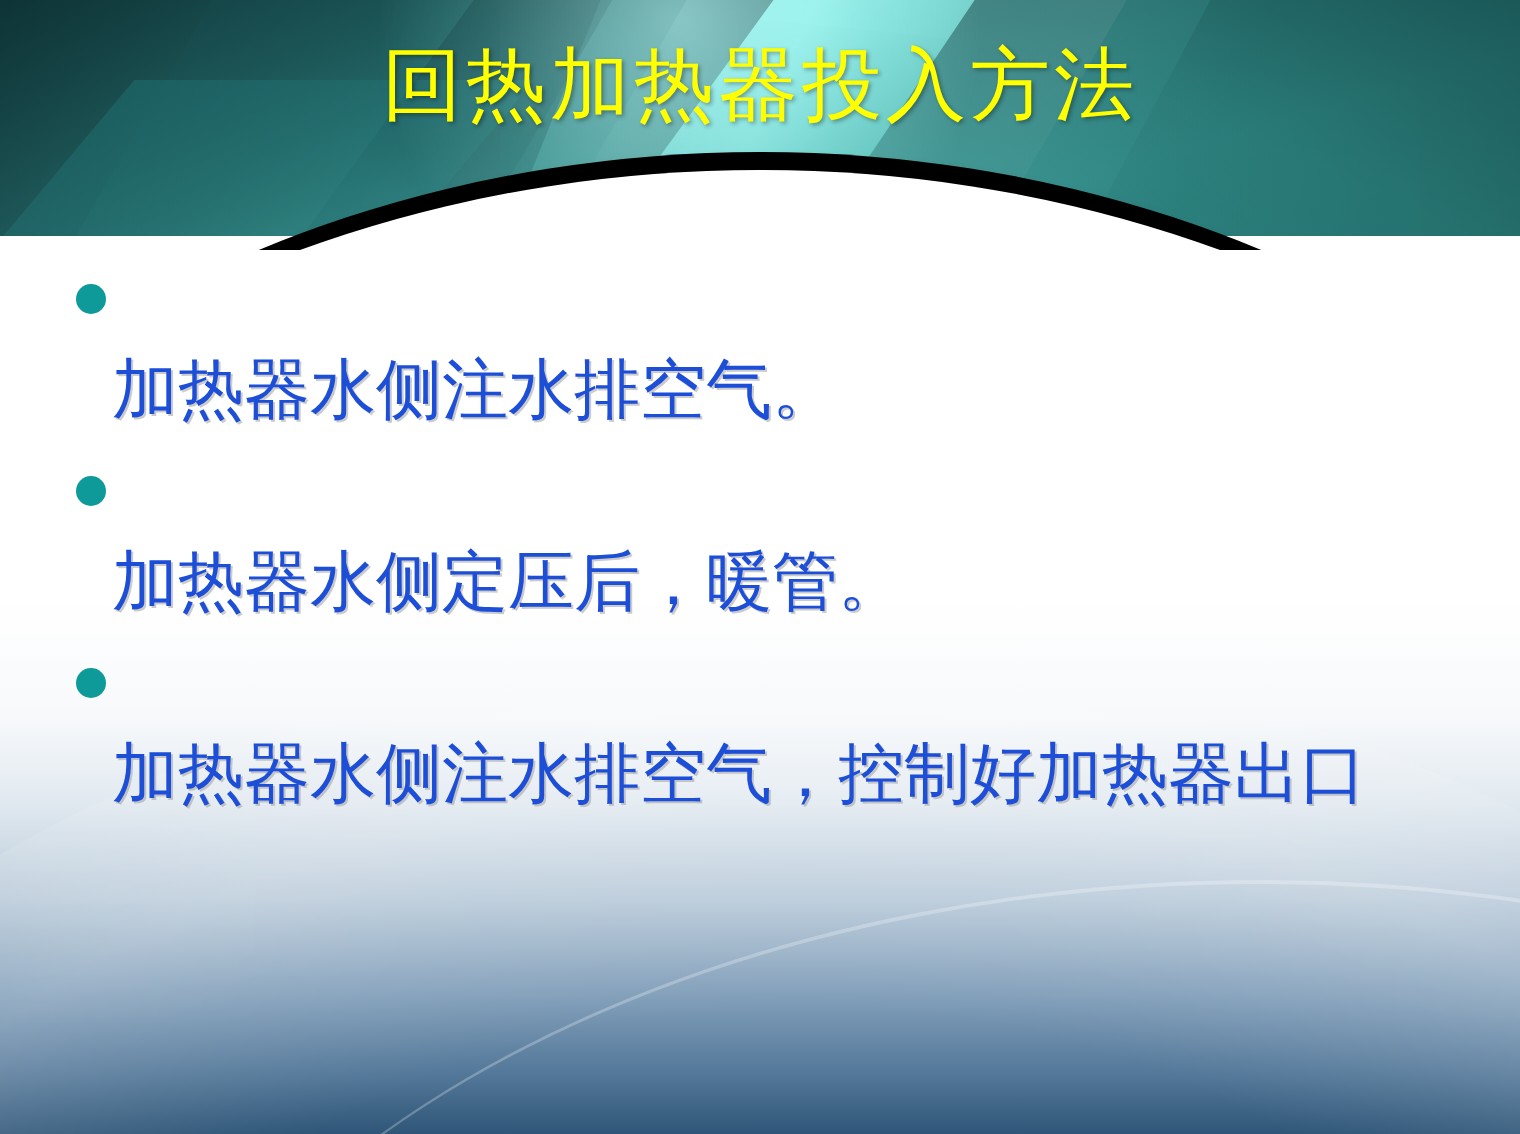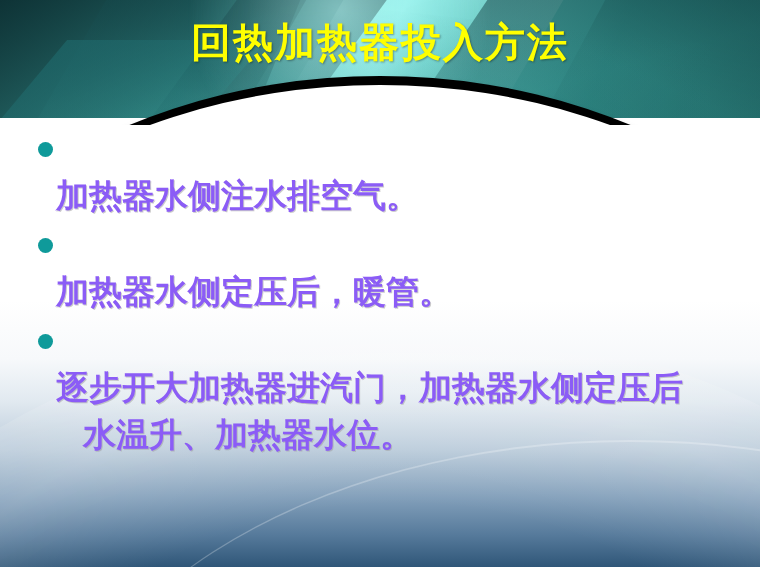--- a/index.html
+++ b/index.html
@@ -7,21 +7,20 @@
     padding: 0;
     background: #ffffff;
   }
   #slide {
     position: relative;
     width: 760px;
     height: 567px;
     overflow: hidden;
     background: #ffffff;
     font-family: "Liberation Serif", "DejaVu Serif", serif;
-    font-weight: bold;
   }
 
   
   .bottom-gradient {
     position: absolute;
     left: 0;
     right: 0;
     top: 300px;
     height: 267px;
     background: linear-gradient(to bottom,
@@ -170,21 +169,21 @@
     width: 15px;
     height: 15px;
     border-radius: 50%;
     background: #0f9a9a;
     margin-top: 16px;
     margin-right: 3px;
   }
   .btext {
     font-size: 33px;
     line-height: 47px;
-    color: #8b5cf6;
+    color: #1d4ed8;
     letter-spacing: 0px;
     white-space: pre-line;
     text-shadow: 1px 1px 0 rgba(160,160,160,0.55);
   }
   .btext .wrap-line { display: block; padding-left: 27px; }
 
   
   .title {
     position: absolute;
     left: 0; top: 18px;
@@ -240,19 +239,18 @@
     <div class="bullet-row">
       <span class="dot"></span>
       <div class="btext">
         <span>加热器水侧定压后，暖管。</span>
       </div>
     </div>
 
     <div class="bullet-row">
       <span class="dot"></span>
       <div class="btext">
-        <span>逐步开大加热器进汽门，加热器水侧定压后</span>
-        <span class="wrap-line">水温升、加热器水位。</span>
+        <span>加热器水侧注水排空气，控制好加热器出口</span>
       </div>
     </div>
 
   </div>
 </div>
 
 </body></html>

